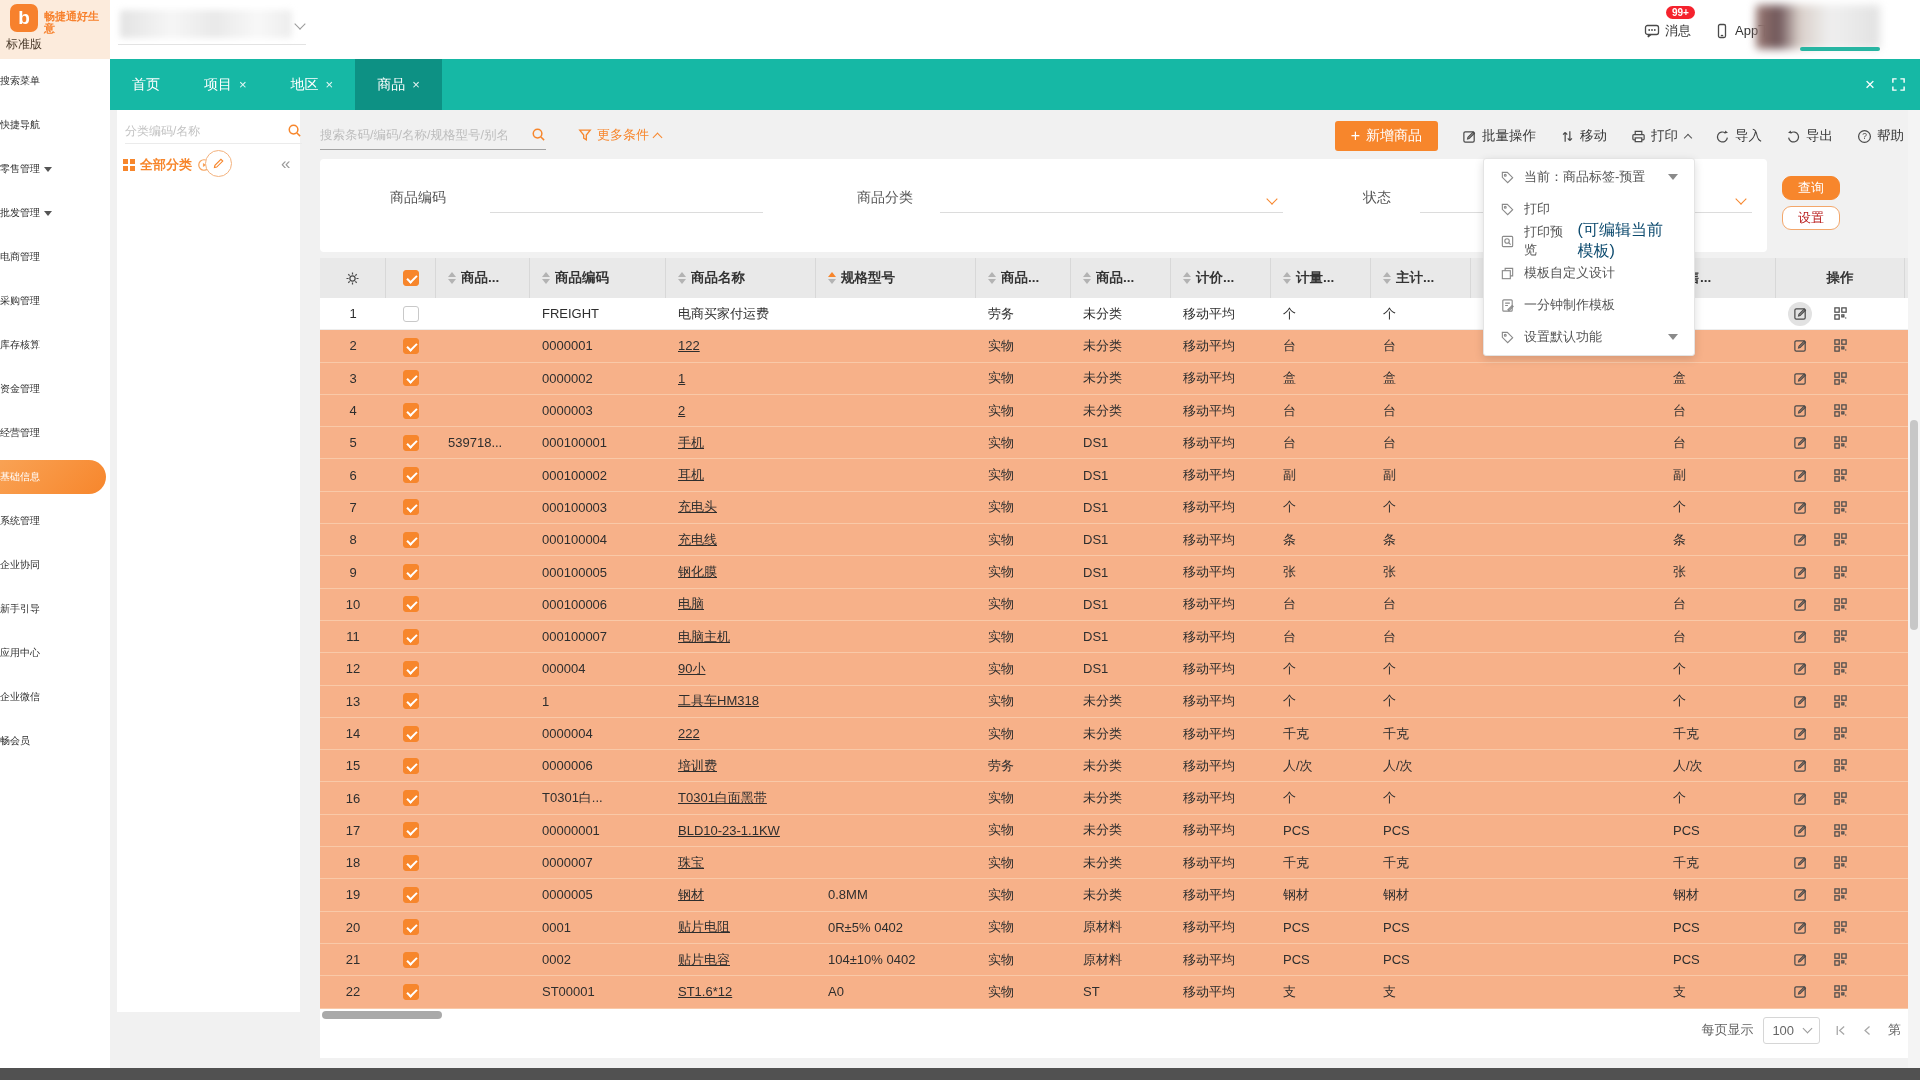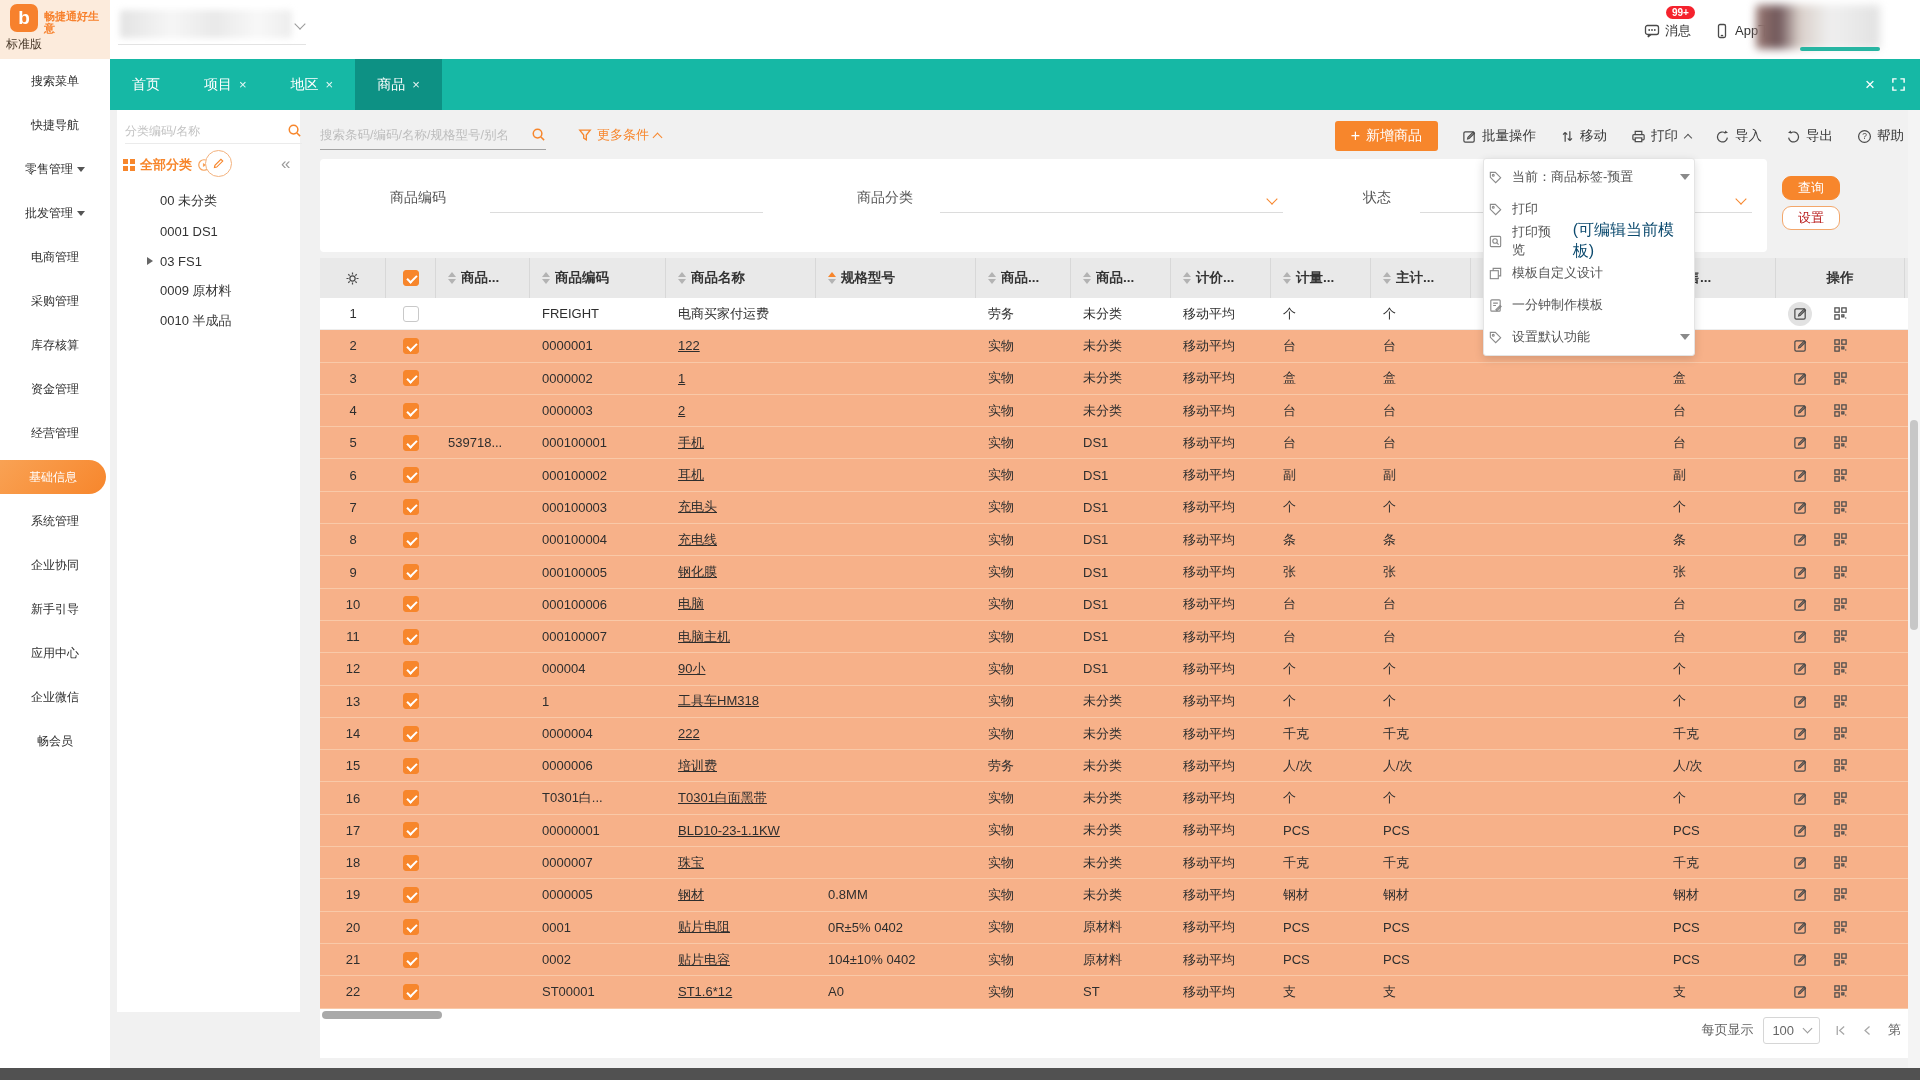--- a/index.html
+++ b/index.html
@@ -29,21 +29,21 @@
   
   .tabbar{position:absolute;left:110px;top:59px;width:1810px;height:51px;background:#16b8a5;display:flex;align-items:stretch}
   .tab{display:flex;align-items:center;gap:7px;color:#fff;font-size:14px;padding:0 22px;cursor:pointer}
   .tab.active{background:#0d9184}
   .tab .x{font-size:13px;opacity:.9;line-height:1}
   .tabbar-icons{position:absolute;right:14px;top:0;height:51px;display:flex;align-items:center;gap:16px;color:#fff}
   .tabbar-icons .x2{font-size:17px;cursor:pointer}
 
   
   .sidebar{position:absolute;left:0;top:59px;width:110px;height:1009px;background:#fff}
-  .sb-item{height:44px;display:flex;align-items:center;justify-content:center;gap:4px;font-size:12px;color:#2f2f2f;cursor:pointer}
+  .sb-item{height:44px;display:flex;align-items:center;justify-content:flex-start;gap:4px;font-size:10px;color:#2f2f2f;cursor:pointer}
   .sb-item.active{background:linear-gradient(135deg,#f9a254,#f7862c);color:#fff;width:106px;height:34px;
       border-radius:0 17px 17px 0;margin:5px 0}
   .sb-caret{width:0;height:0;border-left:4px solid transparent;border-right:4px solid transparent;border-top:5px solid #555}
 
   
   .catpanel{position:absolute;left:117px;top:110px;width:183px;height:902px;background:#fff}
   .cat-search{position:absolute;left:8px;top:8px;width:177px;border-bottom:1px solid #ebebeb;display:flex;align-items:center;height:26px}
   .cat-search input{border:0;outline:0;flex:1;font-size:12px;color:#333;min-width:0;background:transparent}
   .cat-search input::placeholder{color:#c3c3c3}
   .cat-root{position:absolute;left:6px;top:46px;display:flex;align-items:center;gap:5px}
@@ -112,21 +112,21 @@
   .pagin{position:absolute;right:18px;top:757px;height:30px;display:flex;align-items:center;gap:10px;font-size:13px;color:#666}
   .pgbox{border:1px solid #d6d6d6;border-radius:3px;height:27px;display:flex;align-items:center;padding:0 8px;gap:10px;background:#fff}
   .pgbox .cvd{width:7px;height:7px;border-right:1.5px solid #999;border-bottom:1.5px solid #999;transform:rotate(45deg);margin-top:-3px}
   .pginput{border:1px solid #d6d6d6;border-radius:3px;height:27px;width:58px;font-size:13px;color:#333;padding:0 8px;outline:0}
   .pgnav{display:flex;align-items:center;gap:14px;margin:0 4px}
   .pgnav span{cursor:pointer;display:flex}
 
   
   .printmenu{position:absolute;left:1483px;top:158px;width:212px;background:#fff;border:1px solid #e4e4e4;border-radius:3px;
       box-shadow:0 3px 10px rgba(0,0,0,.14);z-index:20;padding:2px 0}
-  .pm-item{height:32px;display:flex;align-items:center;padding:0 4px;font-size:13px;color:#555;cursor:pointer;gap:9px}
+  .pm-item{height:32px;display:flex;align-items:center;padding:0 16px;font-size:13px;color:#555;cursor:pointer;gap:9px}
   .pm-item .hint{color:#0c4a6e;margin-left:2px;font-size:16px}
   .pm-caret{margin-left:auto;width:0;height:0;border-left:5px solid transparent;border-right:5px solid transparent;border-top:6px solid #8a8a8a}
 
   
   .vscroll{position:absolute;right:0;top:110px;width:12px;height:958px;background:#f4f4f4}
   .vscroll .thumb{position:absolute;left:2px;top:310px;width:8px;height:210px;background:#c7c7c7;border-radius:4px}
   .bottomstrip{position:absolute;left:0;top:1068px;width:1920px;height:12px;background:#515151}
 </style>
 </head>
 <body>
@@ -274,38 +274,20 @@
           <path d="M6.8 5.6L10.6 8l-3.8 2.4z" fill="#f7a35c" stroke="none"></path>
         </svg>
       </span>
   </div>
   <div class="editcircle" id="ic-pencilbtn">
       <svg width="13" height="13" viewBox="0 0 16 16" fill="none" stroke="#f7862c" stroke-width="1.4">
         <path d="M3 13l.6-2.8L11 2.8l2.2 2.2L5.8 12.4z"></path>
       </svg>
     </div>
   <span class="collapse">«</span>
-  <div class="cat-tree" id="cat-tree">
-      <div class="tree-item">
-        <span>00 未分类</span>
-      </div>
-      <div class="tree-item">
-        <span>0001 DS1</span>
-      </div>
-      <div class="tree-item">
-        <span class="tri"></span>
-        <span>03 FS1</span>
-      </div>
-      <div class="tree-item">
-        <span>0009 原材料</span>
-      </div>
-      <div class="tree-item">
-        <span>0010 半成品</span>
-      </div>
-    </div>
 </div>
 
 <div class="searchrow">
   <div class="main-search">
     <input placeholder="搜索条码/编码/名称/规格型号/别名" style="">
     <span id="ic-mainsearch">
         <svg width="15" height="15" viewBox="0 0 16 16" fill="none" stroke="#f7862c" stroke-width="1.6">
           <circle cx="7" cy="7" r="4.6"></circle>
           <path d="M10.6 10.6L14 14"></path>
         </svg>

